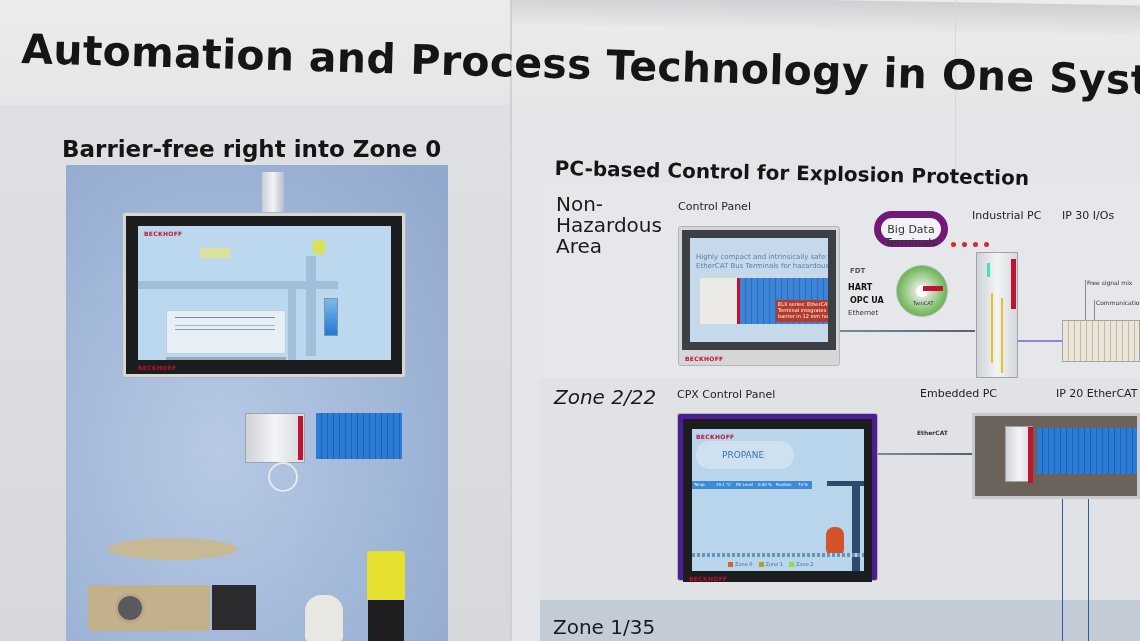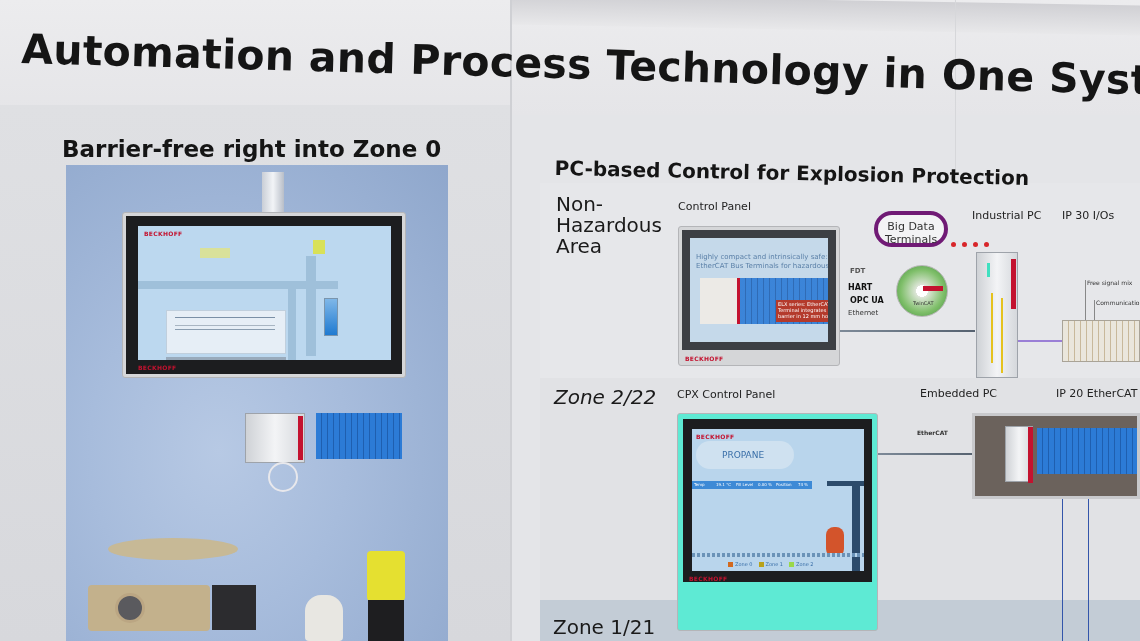--- a/index.html
+++ b/index.html
@@ -18,21 +18,21 @@
   .small { font-size:11px; color:#222; white-space:nowrap; }
   .tiny { font-size:7px; color:#333; white-space:nowrap; }
   .niche { left:66px; top:165px; width:382px; height:476px; background: radial-gradient(ellipse at 40% 60%, #b7c9e4 0%, #a7bcdc 40%, #8fa7cc 100%); }
   .pole { left:262px; top:172px; width:22px; height:48px; background: linear-gradient(90deg,#c9ced6,#f2f4f7,#b8bec8); }
   .panel-frame { background: #d5d6d8; border:1px solid #b4b5b8; border-radius:3px; }
   .panel-bezel { background:#1c1d1f; }
   .screen { background:#bcd8ef; overflow:hidden; }
   .brand { font-size:6px; font-weight:bold; color:#c3122f; letter-spacing:0.3px; }
   .pipe { background:#9fc0da; }
   .dots span { display:inline-block; width:5px; height:5px; border-radius:50%; background:#d8262a; margin-right:6px; }
-  .cloud { background:#f3f3f5; border:4px solid #701a75; border-radius:22px; text-align:center; color:#333; font-size:11px; line-height:13px; }
+  .cloud { background:#f3f3f5; border:7px solid #701a75; border-radius:22px; text-align:center; color:#333; font-size:11px; line-height:13px; }
   .hline { height:2px; background: linear-gradient(90deg,#7d8a98,#566270); }
   .device-white { background: linear-gradient(90deg,#cfd2d6,#f3f4f6,#d5d8dc); border:1px solid #9ea3aa; }
   .terminals { background: repeating-linear-gradient(90deg,#eae6dc 0 5px,#c8b89a 5px 6px); border:1px solid #a9a397; }
   .blue-terms { background: repeating-linear-gradient(90deg,#2c7bd6 0 5px,#1f5faf 5px 6px); }
   .cabinet { background:#6b625c; border:3px solid #c8c9cc; }
   .red-bar { background:#c3122f; }
   .yellow { background:#e5c21d; }
 </style>
 </head>
 <body>
@@ -91,21 +91,21 @@
 <div class="abs" style="left:368px;top:600px;width:36px;height:41px;background:#1e1e20;"></div>
 
 <div class="abs subtitle" style="left:555px;top:156px;font-size:20px;transform:rotate(1.2deg);transform-origin:left top;">PC-based Control for Explosion Protection</div>
 
 <div class="abs lbl" style="left:556px;top:194px;line-height:21px;">
   <div>Non-</div>
   <div>Hazardous</div>
   <div>Area</div>
 </div>
 <div class="abs lbl" style="left:554px;top:385px;font-style:italic;">Zone 2/22</div>
-<div class="abs lbl" style="left:553px;top:615px;">Zone 1/21</div>
+<div class="abs lbl" style="left:553px;top:615px;">Zone 1/35</div>
 
 <div class="abs small" style="left:678px;top:200px;">Control Panel</div>
 <div class="abs panel-frame" style="left:678px;top:226px;width:162px;height:140px;">
   <div class="abs" style="left:3px;top:3px;width:154px;height:120px;background:#3c3f44;">
     <div class="abs screen" style="left:8px;top:8px;width:138px;height:104px;background:#c5d9ea;">
       <div class="abs tiny" style="left:6px;top:15px;color:#5b80a8;">Highly compact and intrinsically safe:</div>
       <div class="abs tiny" style="left:6px;top:24px;color:#5b80a8;">EtherCAT Bus Terminals for hazardous areas</div>
       <div class="abs" style="left:10px;top:40px;width:40px;height:46px;background:#eceae6;border-right:3px solid #c3122f;"></div>
       <div class="abs blue-terms" style="left:50px;top:40px;width:88px;height:46px;opacity:0.9;"></div>
       <div class="abs" style="left:86px;top:62px;width:52px;height:22px;background:#b43a2c;padding:1px 2px;">
@@ -160,21 +160,21 @@
 <div class="abs cabinet" style="left:972px;top:413px;width:168px;height:86px;">
   <div class="abs device-white" style="left:30px;top:10px;width:28px;height:56px;">
     <div class="abs red-bar" style="left:22px;top:0;width:5px;height:56px;"></div>
   </div>
   <div class="abs blue-terms" style="left:62px;top:12px;width:100px;height:46px;"></div>
 </div>
 <div class="abs" style="left:1062px;top:499px;width:1px;height:142px;background:#3355aa;"></div>
 <div class="abs" style="left:1088px;top:499px;width:1px;height:142px;background:#3355aa;"></div>
 
 <div class="abs small" style="left:677px;top:388px;">CPX Control Panel</div>
-<div class="abs panel-frame" style="left:677px;top:413px;width:201px;height:218px;background:#5eead4;">
+<div class="abs panel-frame" style="left:677px;top:413px;width:201px;height:168px;background:#4c1d95;">
   <div class="abs panel-bezel" style="left:5px;top:5px;width:189px;height:163px;">
     <div class="abs screen" style="left:9px;top:10px;width:172px;height:142px;background:#b9d5ec;">
       <div class="abs brand" style="left:4px;top:4px;">BECKHOFF</div>
       <div class="abs" style="left:4px;top:12px;width:98px;height:28px;background:#cfe1f0;border-radius:14px;"></div>
       <div class="abs" style="left:30px;top:21px;font-size:9px;color:#3a6fa8;">PROPANE</div>
       <div class="abs" style="left:0;top:52px;width:120px;height:8px;background:#3d8ad6;">
         <span class="abs tiny" style="left:2px;top:1px;font-size:4px;color:#fff;">Temp</span>
         <span class="abs tiny" style="left:24px;top:1px;font-size:4px;color:#fff;">19.1 °C</span>
         <span class="abs tiny" style="left:44px;top:1px;font-size:4px;color:#fff;">Fill Level</span>
         <span class="abs tiny" style="left:66px;top:1px;font-size:4px;color:#fff;">0.00 %</span>

